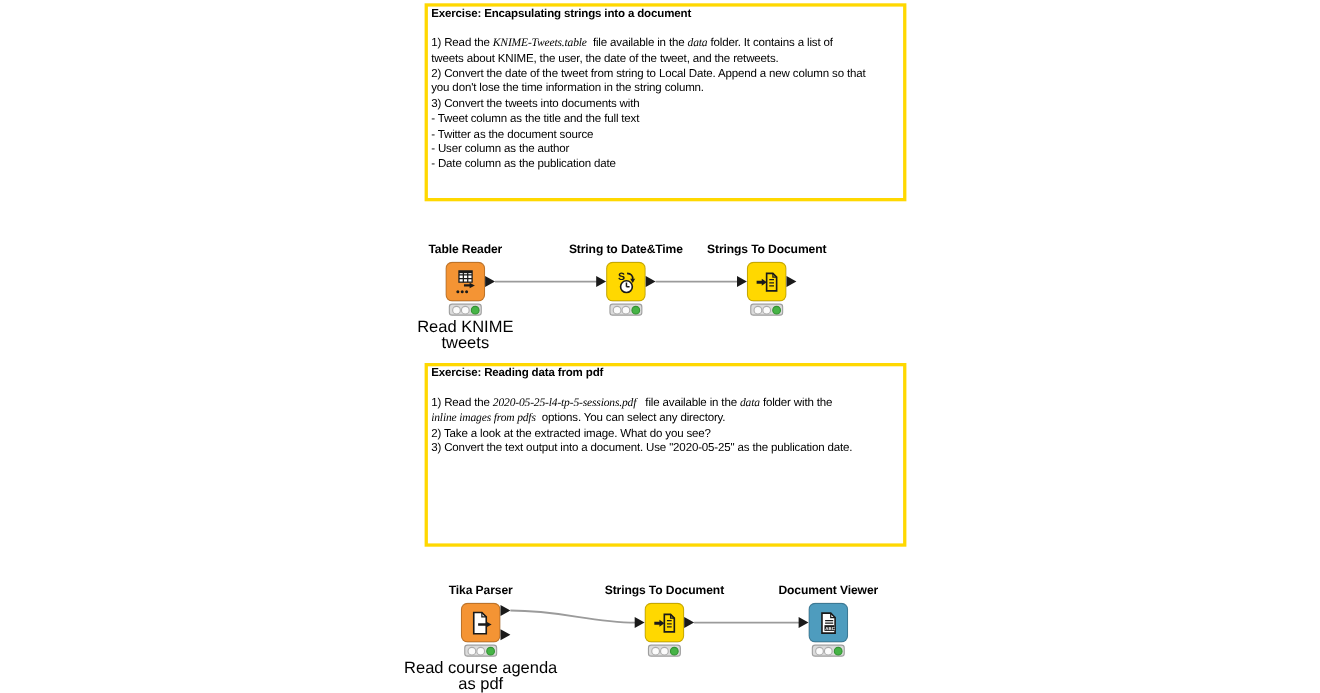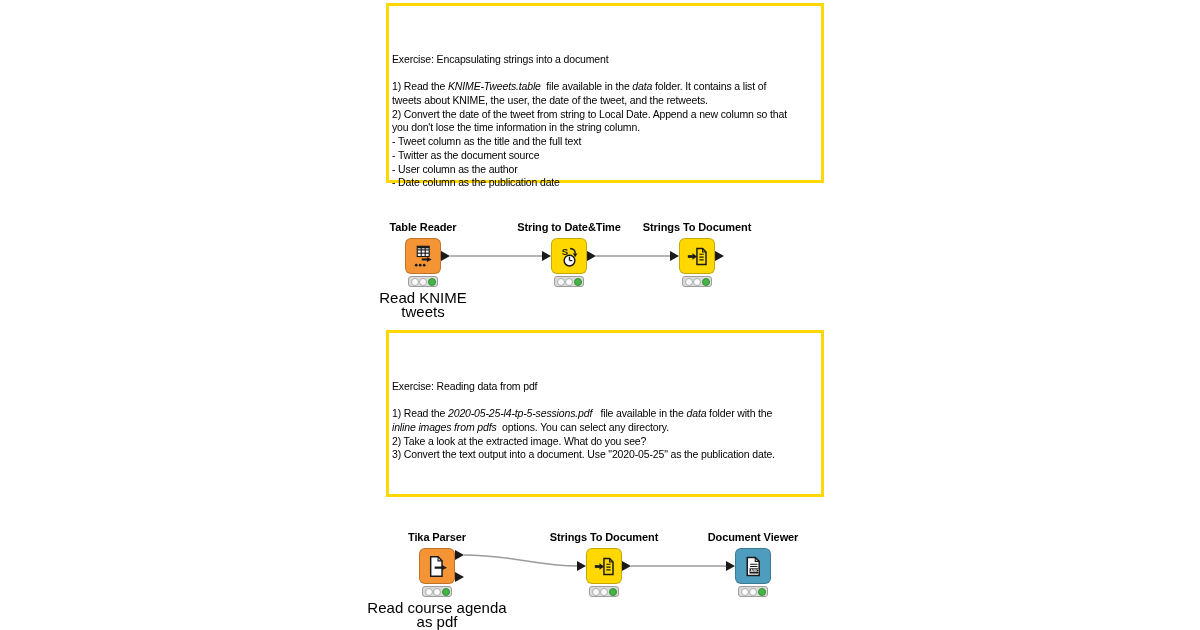--- a/index.html
+++ b/index.html
@@ -9,24 +9,24 @@
     font-family:"Liberation Sans",sans-serif;
     color:#000;
   }
   
   .annotation{
     position:absolute;box-sizing:border-box;
     border:3px solid #FFD800;background:#ffffff;
     padding:0 3px;
     font-size:10.5px;line-height:13.7px;letter-spacing:-0.15px;
   }
-  .ann-title{font-weight:normal;white-space:pre;height:13.7px;margin-top:47px;}
+  .ann-title{font-weight:bold;white-space:pre;height:13.7px;}
   .ann-body{margin-top:13.7px;}
   .ann-line{white-space:pre;height:13.7px;}
-  .ann-line em{font-style:italic;}
+  .ann-line em{font-style:italic;font-family:Liberation Serif, serif;}
   
   #wires{position:absolute;left:0;top:0;width:1200px;height:630px;}
   
   .node{
     position:absolute;width:36px;height:36px;box-sizing:border-box;
     border-radius:6px;border:1px solid rgba(0,0,0,0.22);
     display:flex;align-items:center;justify-content:center;
   }
   .node svg{display:block;}
   .node-label{
@@ -57,20 +57,21 @@
 </head>
 <body>
 
 <section id="ann-0" class="annotation" style="left: 386px; top: 3px; width: 438px; height: 180px; border-color: rgb(255, 216, 0);">
   <div class="ann-title">Exercise: Encapsulating strings into a document</div>
   <div class="ann-body">
       <div class="ann-line"><span>1) Read the </span><em>KNIME-Tweets.table</em><span>  file available in the </span><em>data</em><span> folder. It contains a list of</span></div>
       <div class="ann-line"><span>tweets about KNIME, the user, the date of the tweet, and the retweets.</span></div>
       <div class="ann-line"><span>2) Convert the date of the tweet from string to Local Date. Append a new column so that</span></div>
       <div class="ann-line"><span>you don't lose the time information in the string column.</span></div>
+      <div class="ann-line"><span>3) Convert the tweets into documents with</span></div>
       <div class="ann-line"><span>- Tweet column as the title and the full text</span></div>
       <div class="ann-line"><span>- Twitter as the document source</span></div>
       <div class="ann-line"><span>- User column as the author</span></div>
       <div class="ann-line"><span>- Date column as the publication date</span></div>
     </div>
 </section>
 
 <section id="ann-1" class="annotation" style="left: 386px; top: 330px; width: 438px; height: 167px; border-color: rgb(255, 216, 0);">
   <div class="ann-title">Exercise: Reading data from pdf</div>
   <div class="ann-body">

